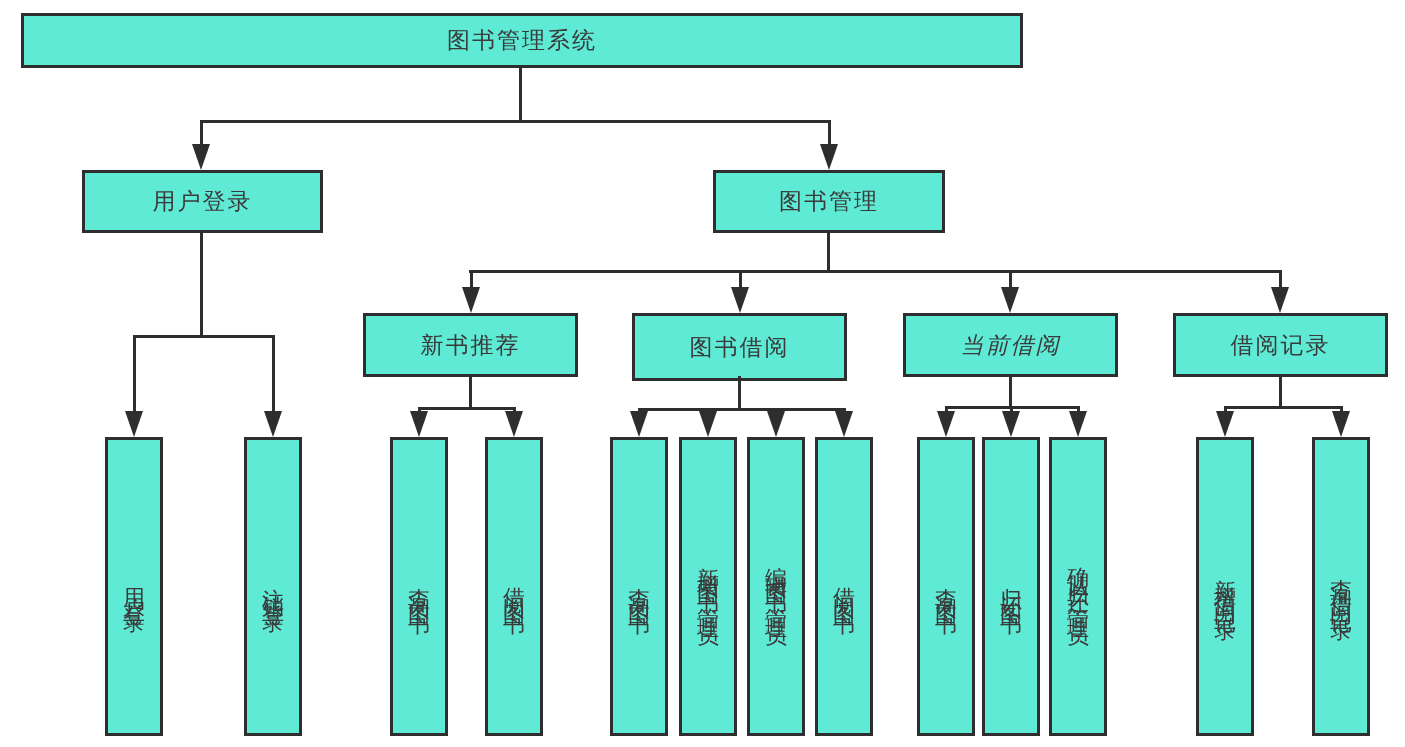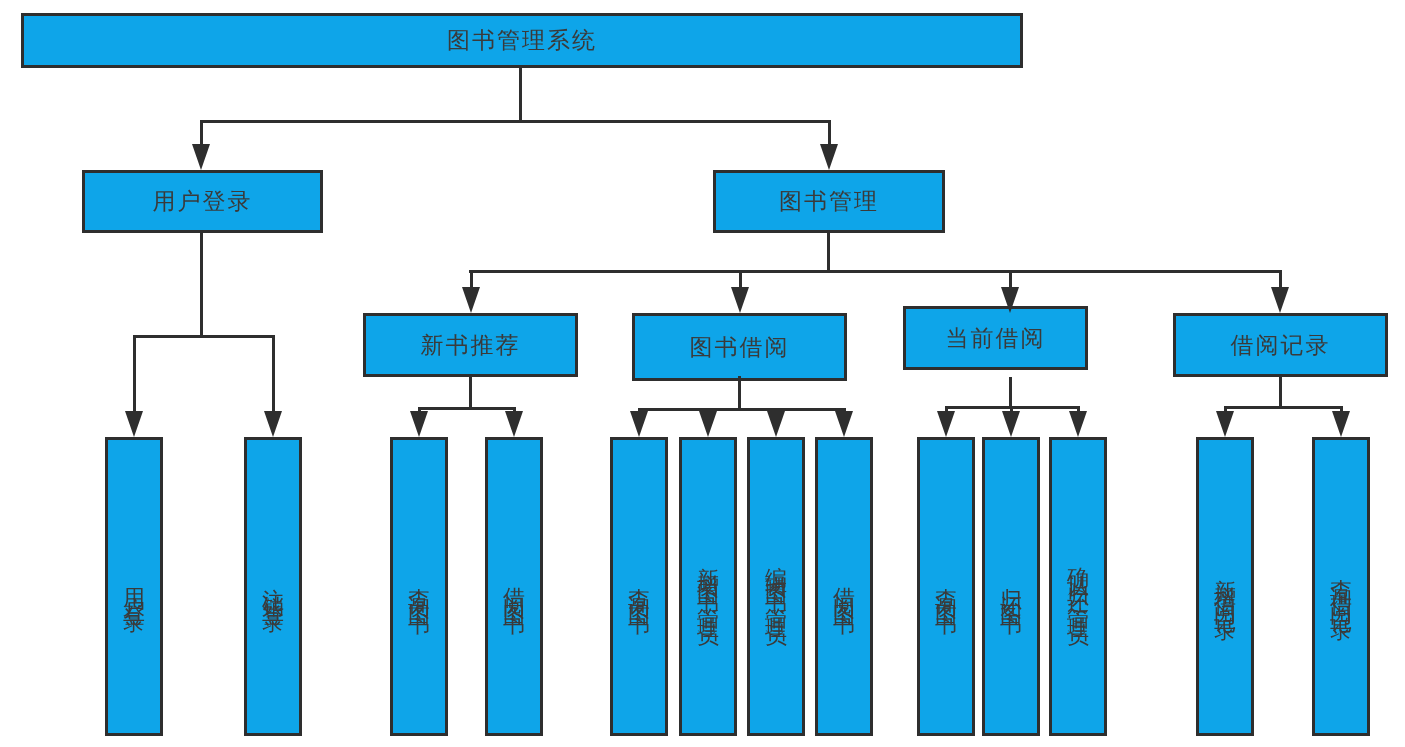--- a/index.html
+++ b/index.html
@@ -8,21 +8,21 @@
     width: 1405px;
     height: 747px;
     background: #ffffff;
     font-family: "DejaVu Sans", "Liberation Sans", sans-serif;
     overflow: hidden;
   }
   .node {
     position: absolute;
     box-sizing: border-box;
     border: 3px solid #2e2e2e;
-    background: #0ea5e9;
+    background: #5eead4;
     display: flex;
     align-items: center;
     justify-content: center;
     color: #3a3a3a;
   }
   .node .hlabel {
     font-size: 23px;
     letter-spacing: 2px;
     white-space: nowrap;
   }
@@ -67,21 +67,21 @@
   <div class="node" style="left:363px; top:313px; width:215px; height:64px;">
     <span class="hlabel">新书推荐</span>
   </div>
 
   <div class="node" style="left:713px; top:170px; width:232px; height:63px;">
     <span class="hlabel">图书管理</span>
   </div>
   <div class="node" style="left:632px; top:313px; width:215px; height:68px;justify-content:center;">
     <span class="hlabel">图书借阅</span>
   </div>
-  <div class="node" style="left:903px; top:306px; width:185px; height:64px;">
+  <div class="node" style="left:903px; top:313px; width:215px; height:64px;font-style:italic;">
     <span class="hlabel">当前借阅</span>
   </div>
   <div class="node" style="left:1173px; top:313px; width:215px; height:64px;">
     <span class="hlabel">借阅记录</span>
   </div>
 
   <div class="node leaf" style="left:105px; top:437px; width:58px; height:299px;">
     <span class="vlabel">用户登录</span>
   </div>
   <div class="node leaf" style="left:244px; top:437px; width:58px; height:299px;">

